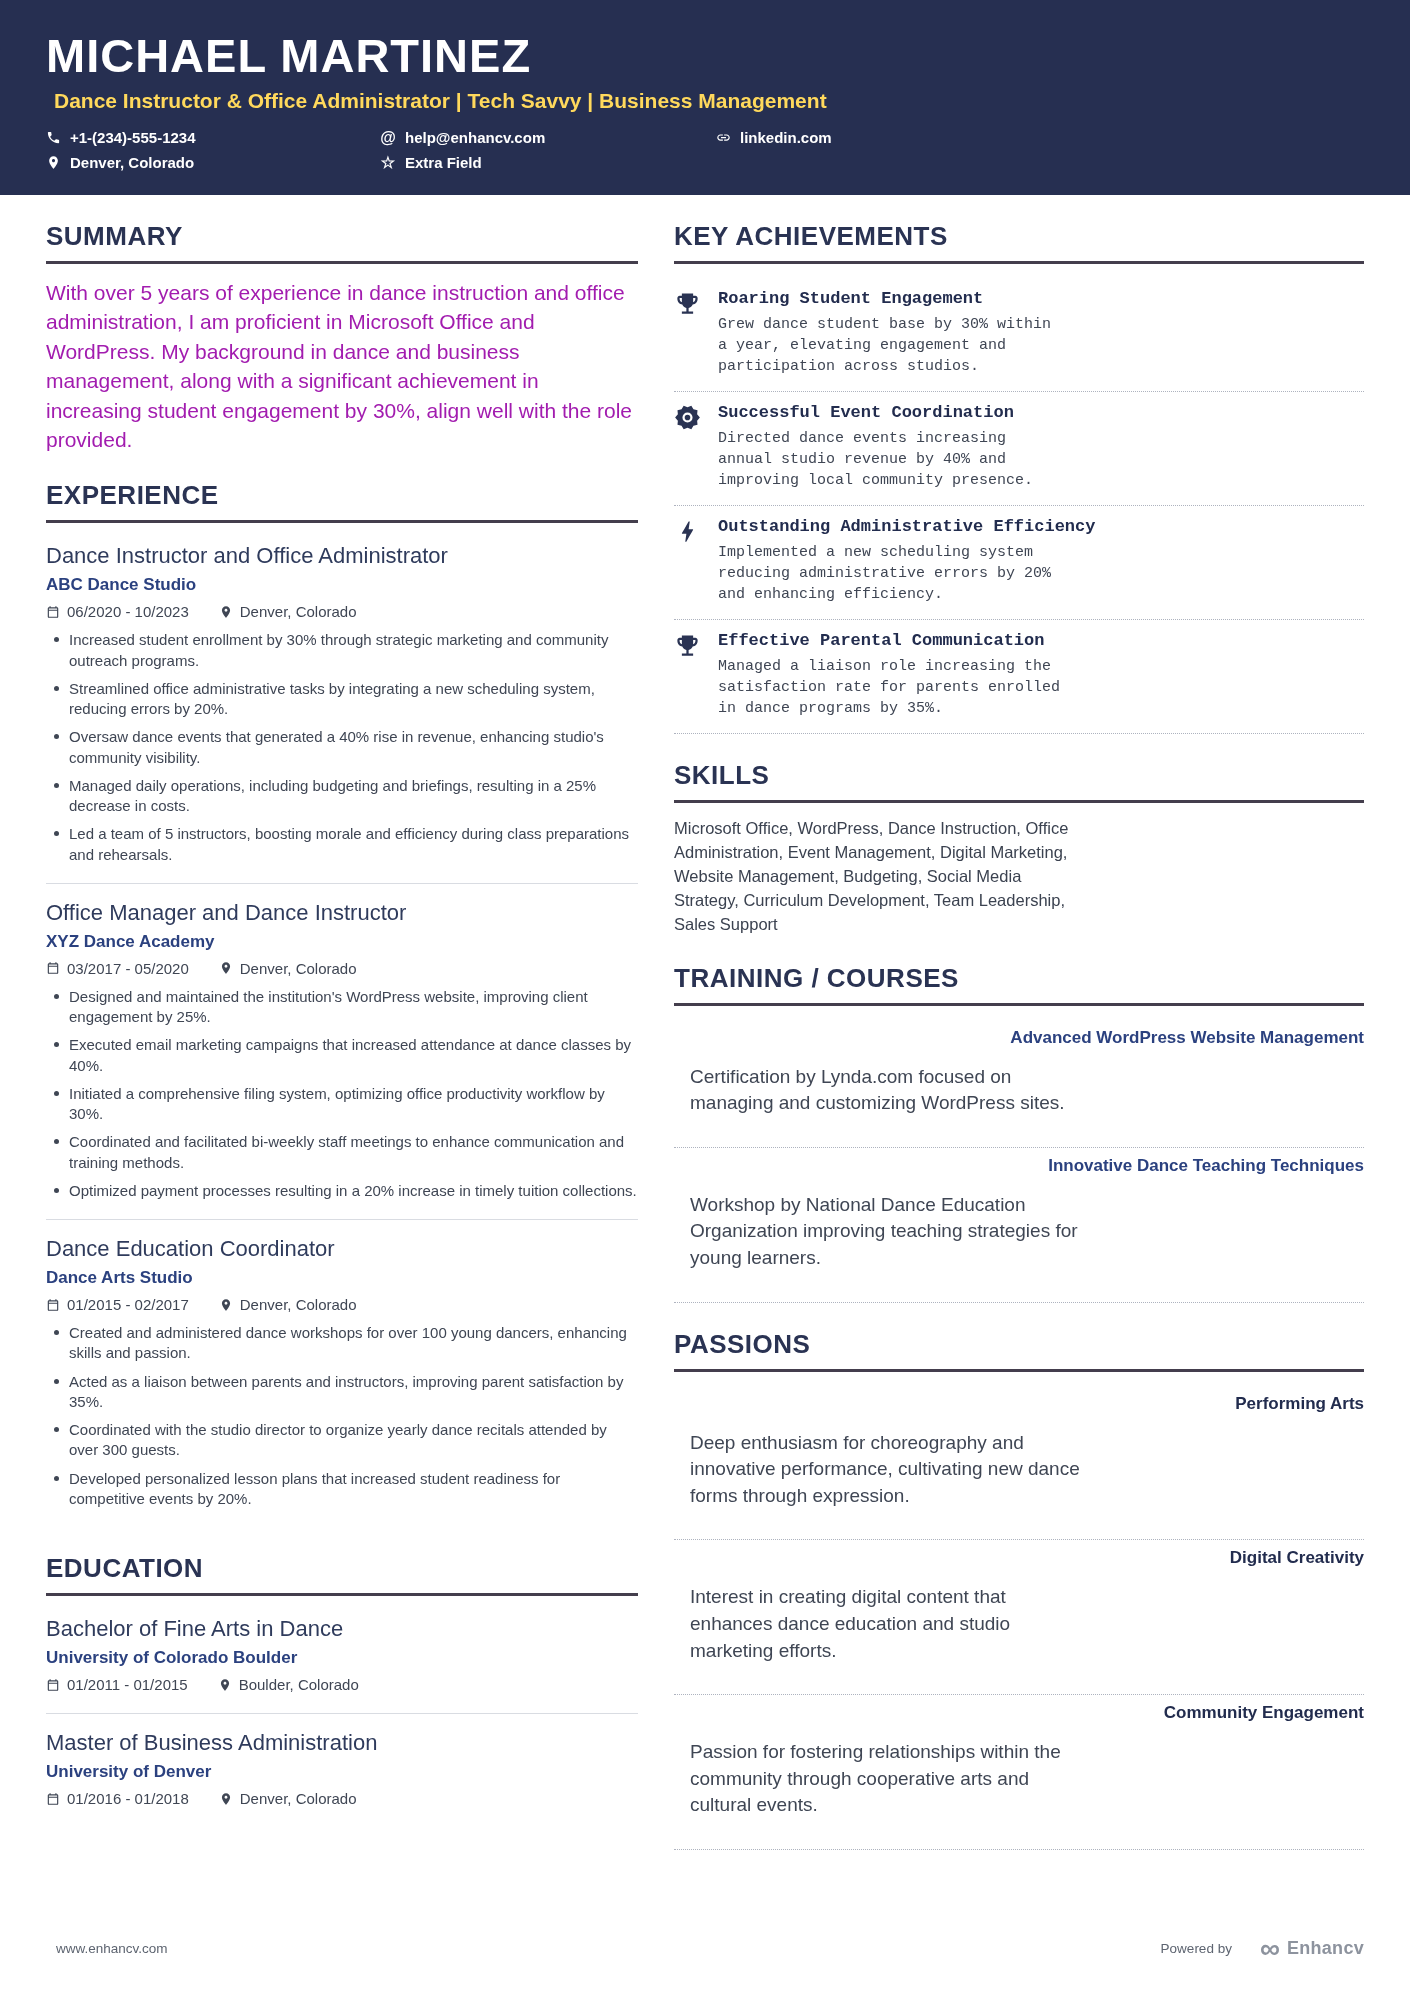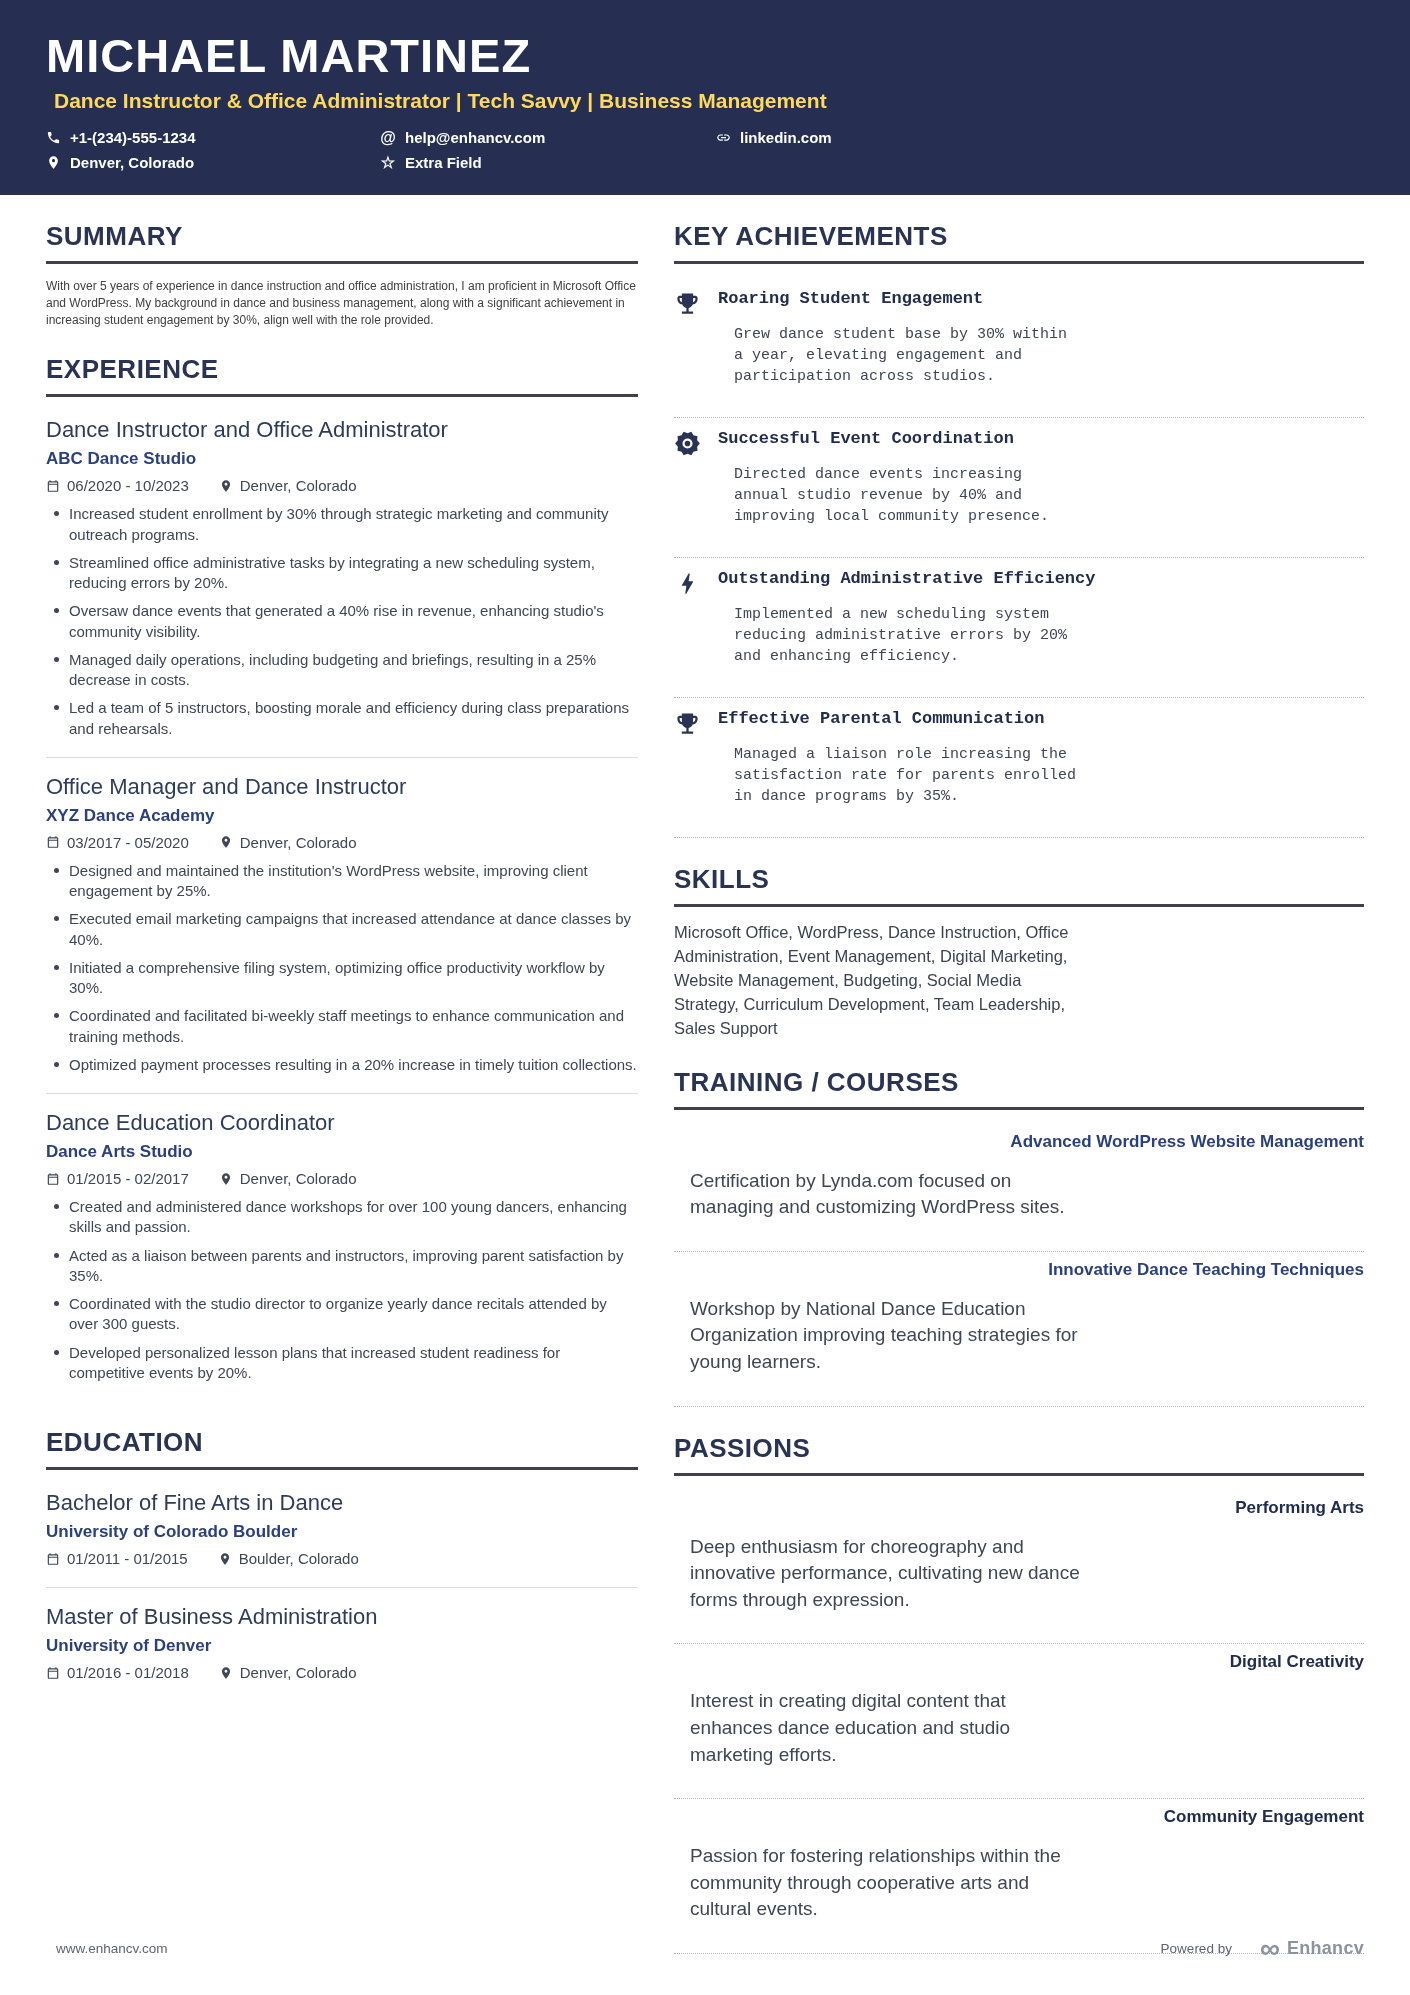--- a/index.html
+++ b/index.html
@@ -29,21 +29,21 @@
   .col-right { flex: 1; min-width: 0; }
   section { margin-bottom: 26px; }
 
   .section-h {
     margin: 0 0 14px; padding-bottom: 9px;
     font-size: 26px; font-weight: bold; letter-spacing: 0.5px;
     color: #2a3353; border-bottom: 3px solid #443e4d;
   }
 
   
-  .summary-text { margin: 2px 0 0; font-size: 12px; line-height: 1.4; color: #404040; }
+  .summary-text { margin: 2px 0 0; font-size: 21px; line-height: 1.4; color: #a21caf; }
 
   .entry { padding: 6px 0 10px; }
   .entry.sep { border-bottom: 1px solid #d9dce2; margin-bottom: 10px; }
   .entry-title { margin: 0 0 6px; font-size: 22px; font-weight: normal; color: #2f3b5c; }
   .org { margin: 0 0 8px; font-size: 17px; font-weight: bold; color: #2b417f; }
   .meta { display: flex; gap: 30px; align-items: center; margin: 0 0 10px; font-size: 15px; color: #3f4654; }
   .meta-item { display: flex; align-items: center; gap: 7px; }
   .micon { width: 14px; height: 14px; fill: #3f4654; flex: none; }
 
   .bullets { margin: 0; padding-left: 23px; list-style: none; }
@@ -52,21 +52,21 @@
     content: ''; position: absolute; left: -15px; top: 7px;
     width: 5px; height: 5px; border-radius: 50%; background: #3f4654;
   }
 
   
   .ach { display: flex; gap: 10px; padding: 11px 0 14px; border-bottom: 1px dotted #aeb3bf; font-family: Liberation Mono, monospace; }
   .ach-icon-box { width: 34px; flex: none; padding-top: 1px; }
   .aicon { width: 27px; height: 27px; fill: #2a3353; }
   .ach-body { flex: 1; min-width: 0; }
   .ach-title { margin: 0 0 6px; font-size: 17px; font-weight: bold; color: #222c4e; }
-  .ach-text { margin: 16px; font-size: 15px; line-height: 1.4; color: #3f4654; max-width: 348px; }
+  .ach-text { margin: 0; font-size: 15px; line-height: 1.4; color: #3f4654; max-width: 348px; }
 
   .skills-text { margin: 2px 0 0; font-size: 16.5px; line-height: 1.45; color: #3b4250; max-width: 400px; }
 
   .rc-item { padding: 8px 0 14px; border-bottom: 1px dotted #aeb3bf; }
   .rc-title { margin: 0 0 7px; font-size: 17px; font-weight: bold; text-align: right; }
   .rc-title.blue { color: #2b417f; }
   .rc-title.dark { color: #222c4e; }
   .item-text { margin: 16px; font-size: 19px; line-height: 1.4; color: #3f4654; max-width: 395px; }
 
   

